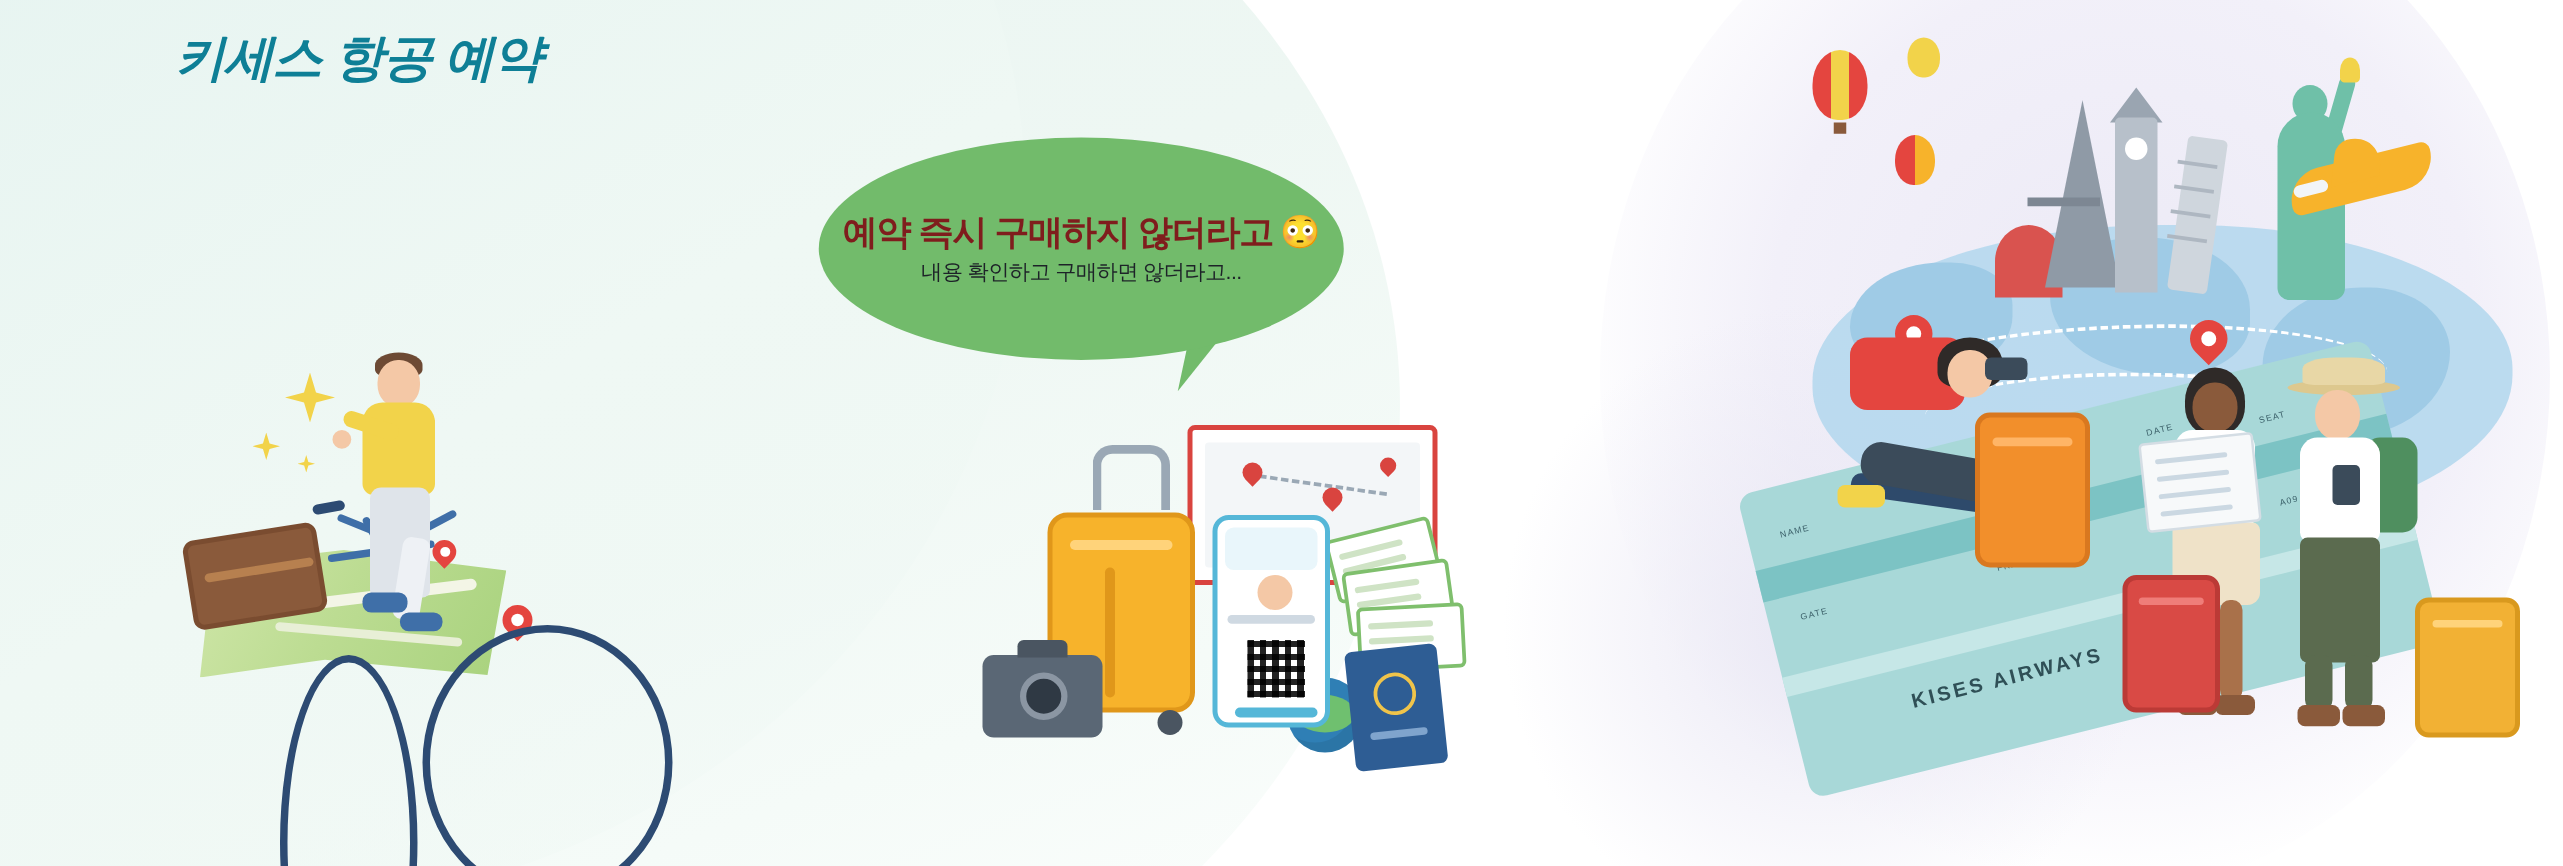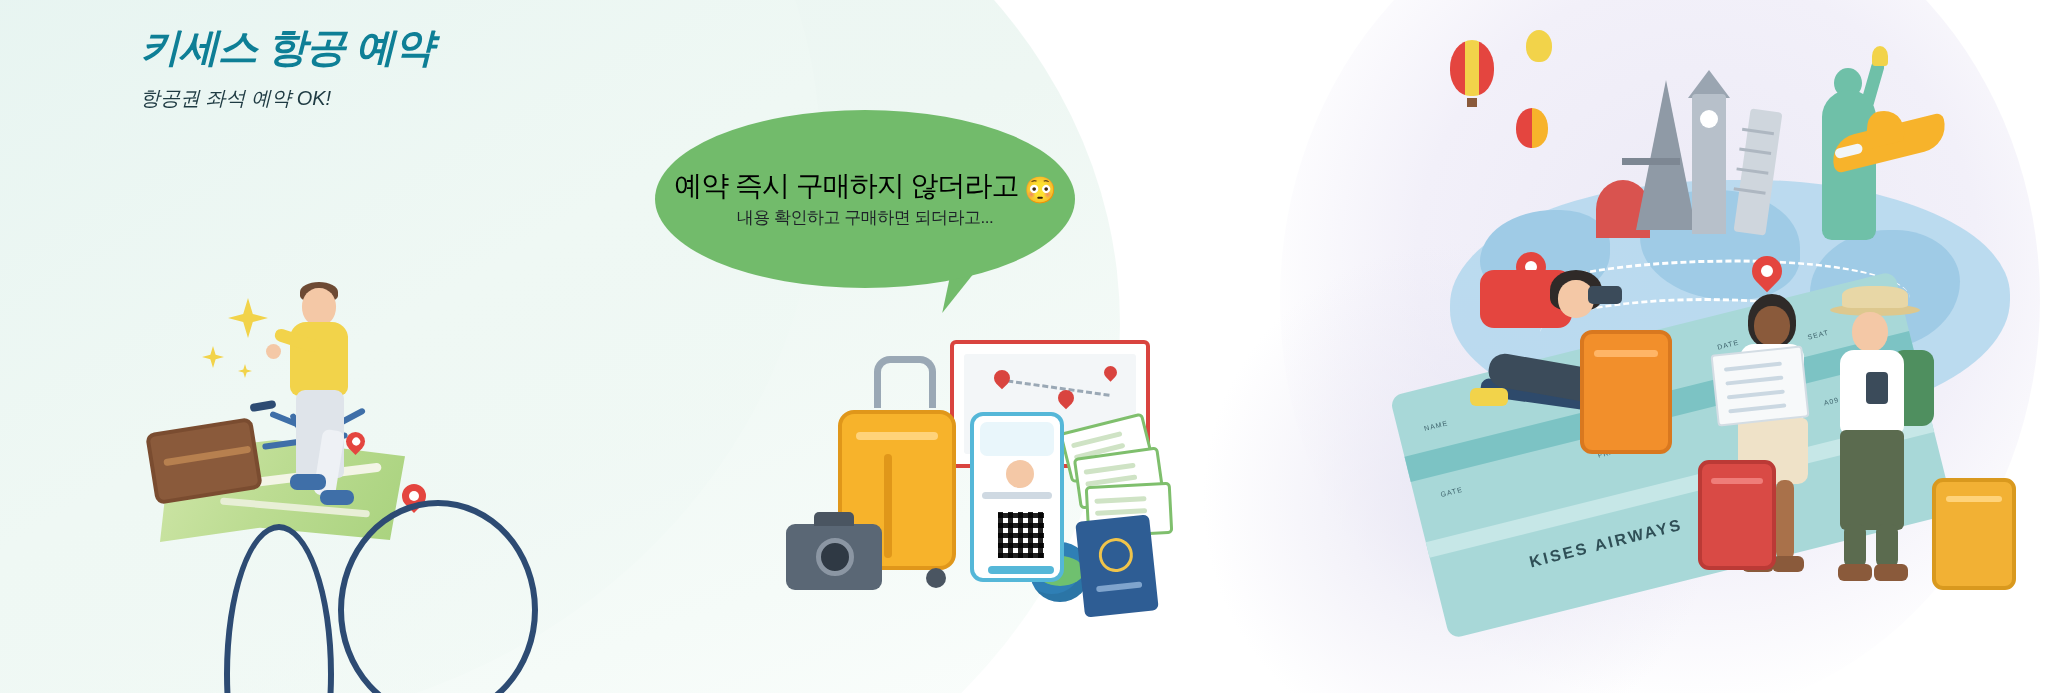--- a/index.html
+++ b/index.html
@@ -63,23 +63,23 @@
   }
   .green-tail {
     position:absolute; left:948px; top:258px;
     width:0; height:0;
     border-left:22px solid #72bb6b;
     border-top:14px solid transparent;
     border-bottom:44px solid transparent;
     transform:rotate(12deg);
   }
   .gb-head {
-    font-size:28px; font-weight:normal; color:#000000;
+    font-size:28px; font-weight:bold; color:#7f1d1d;
     letter-spacing:-1px; white-space:nowrap; line-height:1.25;
-    display:flex; align-items:flex-end; gap:6px;
+    display:flex; align-items:center; gap:6px;
   }
   .gb-emoji { font-size:26px; line-height:1; }
   .gb-sub {
     margin-top:9px; font-size:17px; color:#1d2228;
     line-height:1.5; letter-spacing:-0.5px; white-space:nowrap;
   }
 
   
   .yellow-bubble {
     position:absolute; left:340px; top:296px;
@@ -375,31 +375,30 @@
 <div id="banner">
 
   <div class="mint-wash"></div>
   <div class="mint-wash2"></div>
   <div class="lilac-wash"></div>
   <div class="lilac-wash2"></div>
 
   <div class="headline-block">
     <div class="main-title">키세스 항공 예약</div>
     <div class="sub-lines">
-      <div class="sub-line">항공권 좌석 예약 OK!</div>
     </div>
   </div>
 
   <div class="green-tail"></div>
   <div class="green-bubble">
     <div class="gb-head">
       <span>예약 즉시 구매하지 않더라고</span>
       <span class="gb-emoji">😳</span>
     </div>
-    <div class="gb-sub" style="margin-top:2px">내용 확인하고 구매하면 되더라고...</div>
+    <div class="gb-sub" style="margin-top:2px">내용 확인하고 구매하면 않더라고...</div>
   </div>
 
   <div class="yellow-tail"></div>
 
   <div class="ill scene-bike">
     <div class="map-sheet"></div>
     <div class="map-road"></div>
     <div class="map-road2"></div>
     <div class="suitcase-brown"></div>
     <div class="pin-red"></div>

